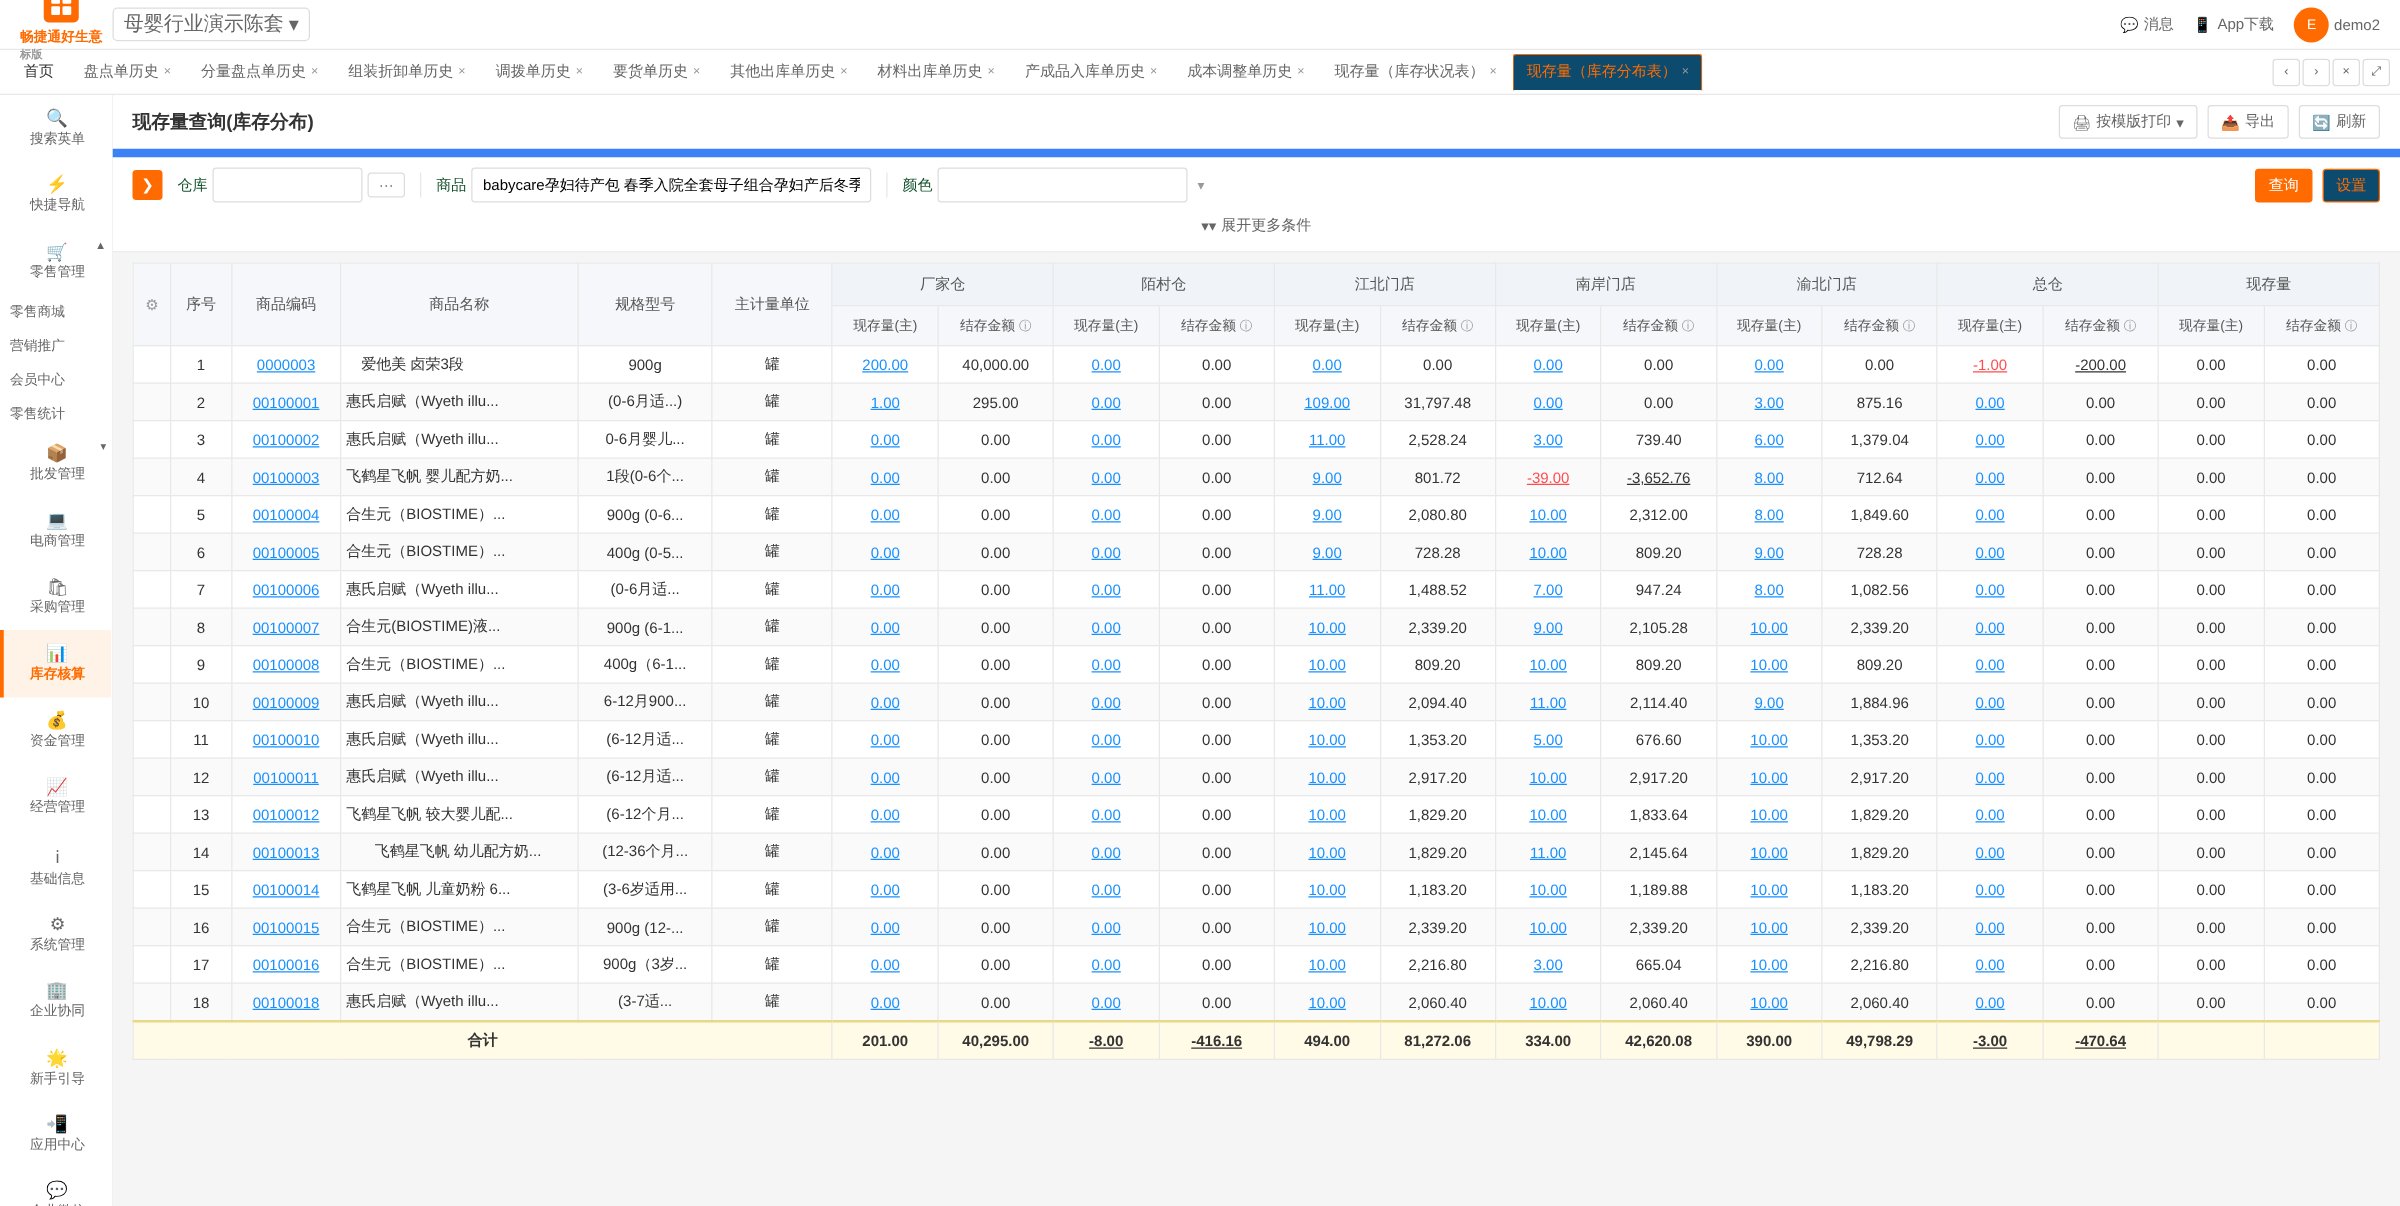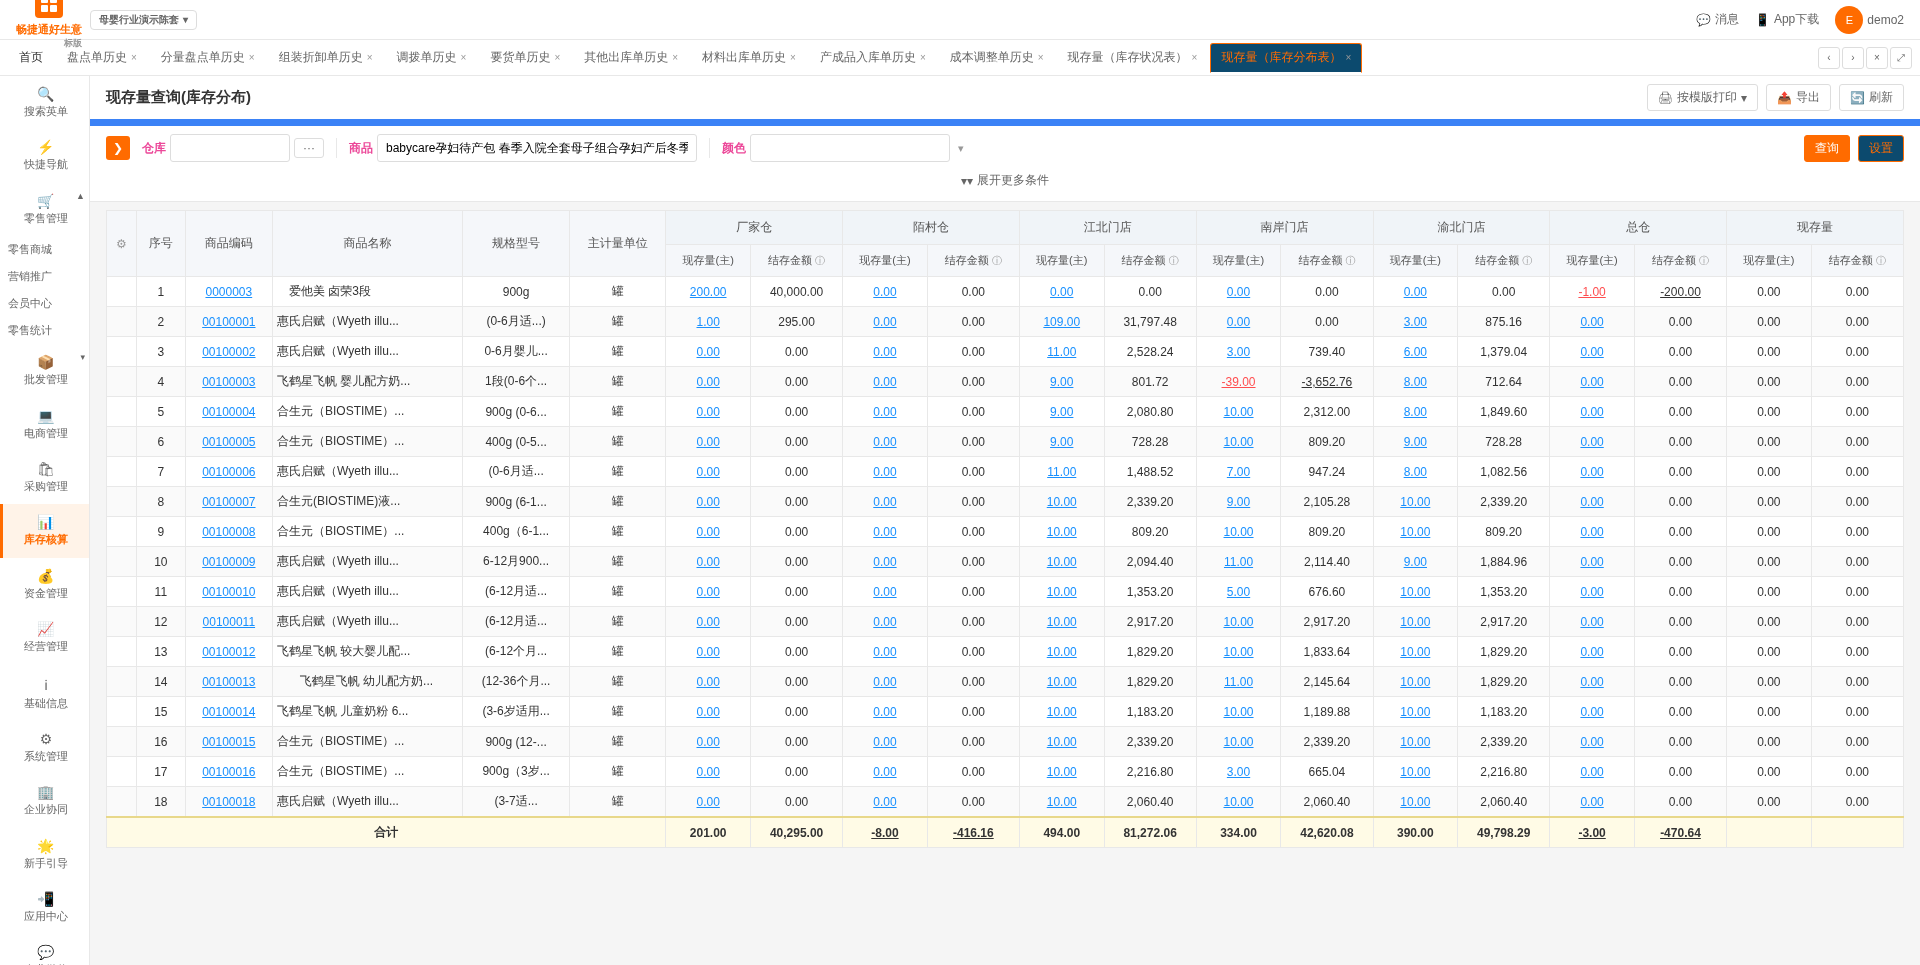--- a/index.html
+++ b/index.html
@@ -3,21 +3,21 @@
   <meta charset="utf-8">
   <style>
     * { box-sizing: border-box; margin: 0; padding: 0; }
     body { font-family: 'Microsoft YaHei', Arial, sans-serif; font-size: 12px; background: #f5f5f5; color: #333; overflow: hidden; }
 
     
     .top-bar { height: 40px; background: #fff; display: flex; align-items: center; padding: 0 16px; border-bottom: 1px solid #e8e8e8; justify-content: space-between; }
     .top-bar-left { display: flex; align-items: center; gap: 8px; }
     .logo-area { display: flex; align-items: center; gap: 4px; color: #ff6b00; font-weight: bold; font-size: 13px; flex-direction: column; }
     .logo-icon { width: 28px; height: 28px; background: #ff6b00; border-radius: 4px; display: flex; align-items: center; justify-content: center; color: white; font-size: 10px; font-weight: bold; }
-    .industry-select { display: flex; align-items: center; gap: 4px; font-size: 10px; color: #666; cursor: pointer; border: 1px solid #ddd; border-radius: 4px; padding: 2px 8px; font-weight: bold; }
+    .industry-select { display: flex; align-items: center; gap: 4px; font-size: 16px; color: #666; cursor: pointer; border: 1px solid #ddd; border-radius: 4px; padding: 2px 8px; }
     .top-bar-right { display: flex; align-items: center; gap: 16px; }
     .top-bar-action { display: flex; align-items: center; gap: 4px; cursor: pointer; color: #666; font-size: 12px; }
     .user-avatar { width: 28px; height: 28px; border-radius: 50%; background: #ff6b00; display: flex; align-items: center; justify-content: center; color: white; font-size: 11px; }
 
     
     .nav-tabs { height: 36px; background: #fff; display: flex; align-items: center; border-bottom: 1px solid #e8e8e8; padding: 0 8px; gap: 2px; overflow: hidden; }
     .nav-tab { display: flex; align-items: center; gap: 4px; padding: 4px 10px; font-size: 12px; cursor: pointer; border-radius: 3px 3px 0 0; white-space: nowrap; border: 1px solid transparent; color: #666; height: 30px; }
     .nav-tab.active { background: #0c4a6e; border-color: #ff6b00; color: #ff6b00; border-bottom-color: #fff; }
     .nav-tab-home { color: #333; font-weight: 500; }
     .nav-tab-close { font-size: 10px; color: #999; cursor: pointer; }
@@ -42,21 +42,21 @@
     .page-title { font-size: 15px; font-weight: bold; color: #333; }
     .page-header-actions { display: flex; align-items: center; gap: 8px; }
     .btn-action { display: flex; align-items: center; gap: 4px; padding: 4px 10px; border: 1px solid #ddd; border-radius: 3px; cursor: pointer; font-size: 12px; color: #666; background: #fff; }
     .btn-primary { background: #ff6b00; color: white; border-color: #ff6b00; }
     .btn-setting { background: #0c4a6e; color: #ff6b00; border-color: #ff6b00; }
 
     
     .search-bar { background: #fff; padding: 8px 16px; border-bottom: 1px solid #e8e8e8; }
     .search-row { display: flex; align-items: center; gap: 8px; flex-wrap: wrap; }
     .search-field { display: flex; align-items: center; gap: 4px; }
-    .search-label { font-size: 12px; color: #ec4899; white-space: nowrap; font-weight: bold; }
+    .search-label { font-size: 12px; color: #14532d; white-space: nowrap; }
     .search-input { border: 1px solid #ddd; border-radius: 3px; padding: 4px 8px; font-size: 12px; height: 28px; width: 120px; outline: none; }
     .search-input-wide { width: 320px; }
     .expand-btn { display: flex; align-items: center; gap: 4px; color: #666; cursor: pointer; font-size: 12px; padding: 4px 8px; }
     .ellipsis-btn { border: 1px solid #ddd; border-radius: 3px; padding: 2px 8px; cursor: pointer; color: #666; background: #fff; font-size: 12px; }
 
     
     .table-wrapper { flex: 1; overflow: auto; padding: 8px 16px; background: #f5f5f5; }
     .data-table { width: 100%; border-collapse: collapse; background: #fff; font-size: 12px; }
     .data-table thead tr { background: #f5f7fa; }
     .data-table th { padding: 8px 6px; border: 1px solid #e8e8e8; text-align: center; font-weight: 500; color: #555; white-space: nowrap; }
@@ -88,21 +88,21 @@
       <div class="logo-icon">
         <svg width="18" height="18" viewBox="0 0 18 18">
             <rect x="1" y="1" width="7" height="7" fill="white" rx="1"></rect>
             <rect x="10" y="1" width="7" height="7" fill="white" rx="1"></rect>
             <rect x="1" y="10" width="7" height="7" fill="white" rx="1"></rect>
             <rect x="10" y="10" width="7" height="7" fill="white" rx="1"></rect>
           </svg>
       </div>
       <div>
         <div style="font-size:11px;font-weight:bold;">畅捷通好生意</div>
-        <div style="font-size:9px;color:#999;text-align:right;">标版</div>
+        <div style="font-size:9px;color:#999;">标版</div>
       </div>
     </div>
     <div class="industry-select">
       <span>母婴行业演示陈套</span>
       <span>▾</span>
     </div>
   </div>
   <div class="top-bar-right">
     <div class="top-bar-action">
       <span>💬</span>

